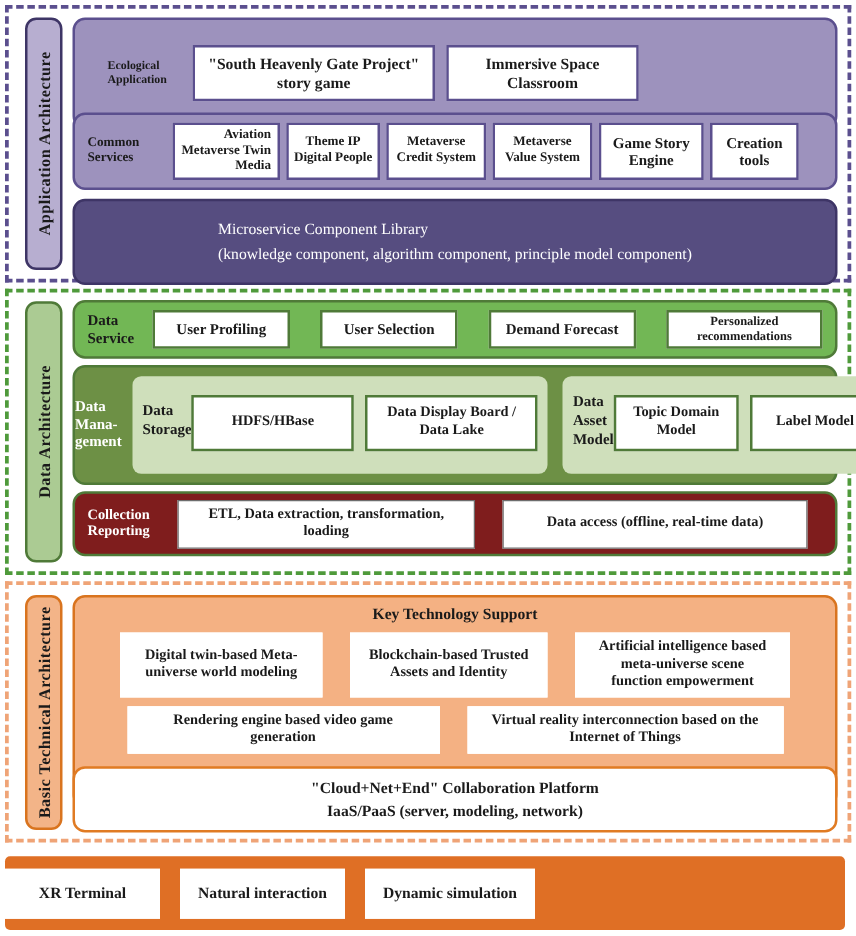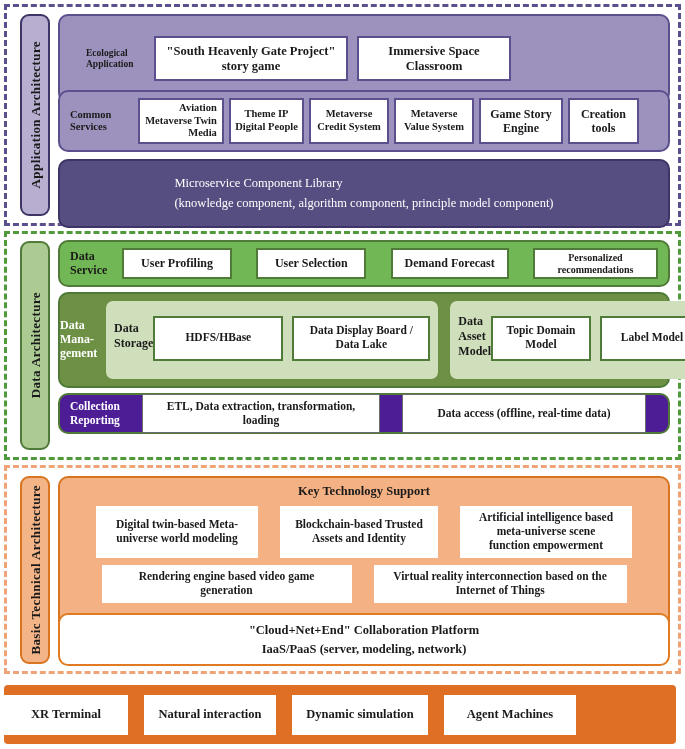--- a/index.html
+++ b/index.html
@@ -38,21 +38,21 @@
 
   
   .band{position:absolute;box-sizing:border-box;border-radius:10px;display:flex;align-items:center;}
   .band.eco   {left:58px; top:14px;  width:612px; height:89px; background:#9d92bd; border:2px solid #5b4f8e;padding-left:16px;}
   .band.common{left:58px; top:90px;  width:612px; height:62px; background:#9d92bd; border:2px solid #5b4f8e;}
   .band.micro {left:58px; top:159px; width:612px; height:69px; background:#564d80; border:2px solid #3e3566;
                justify-content:center;text-align:left;color:#ffffff;font-weight:normal;font-size:12.5px;line-height:1.55;}
 
   .band.dsvc  {left:58px; top:240px; width:612px; height:47px; background:#72b755; border:2px solid #4f7a38;}
   .band.dmgmt {left:58px; top:292px; width:612px; height:96px; background:#6d9045; border:2px solid #4f7a38;}
-  .band.dcoll {left:58px; top:393px; width:612px; height:41px; background:#4c1d95; border:2px solid #4f7a38;}
+  .band.dcoll {left:58px; top:393px; width:612px; height:52px; background:#7f1d1d; border:2px solid #4f7a38;}
 
   .band.keytech{left:58px; top:476px; width:612px; height:170px; background:#f4b183; border:2px solid #d9741f;
                 display:block;}
   .band.cloud  {left:58px; top:613px; width:612px; height:53px; background:#ffffff; border:2px solid #e07b23;
                 justify-content:center;text-align:center;font-weight:bold;font-size:12.5px;line-height:1.5;}
 
   
   .access{position:absolute;left:4px;top:685px;width:672px;height:59px;box-sizing:border-box;
           background:#df6f25;border-radius:4px;display:flex;align-items:center;}
 
@@ -294,17 +294,16 @@
       <div>IaaS/PaaS (server, modeling, network)</div>
     </div>
   </div>
 
   <div class="access">
 
     <div class="items">
       <div class="box orange a0 two-line">XR Terminal</div>
       <div class="box orange a1 two-line">Natural interaction</div>
       <div class="box orange a2 two-line">Dynamic simulation</div>
-      <div class="box orange a3 two-line">Agent Machines</div>
     </div>
   </div>
 
 </div>
 
 </body></html>

